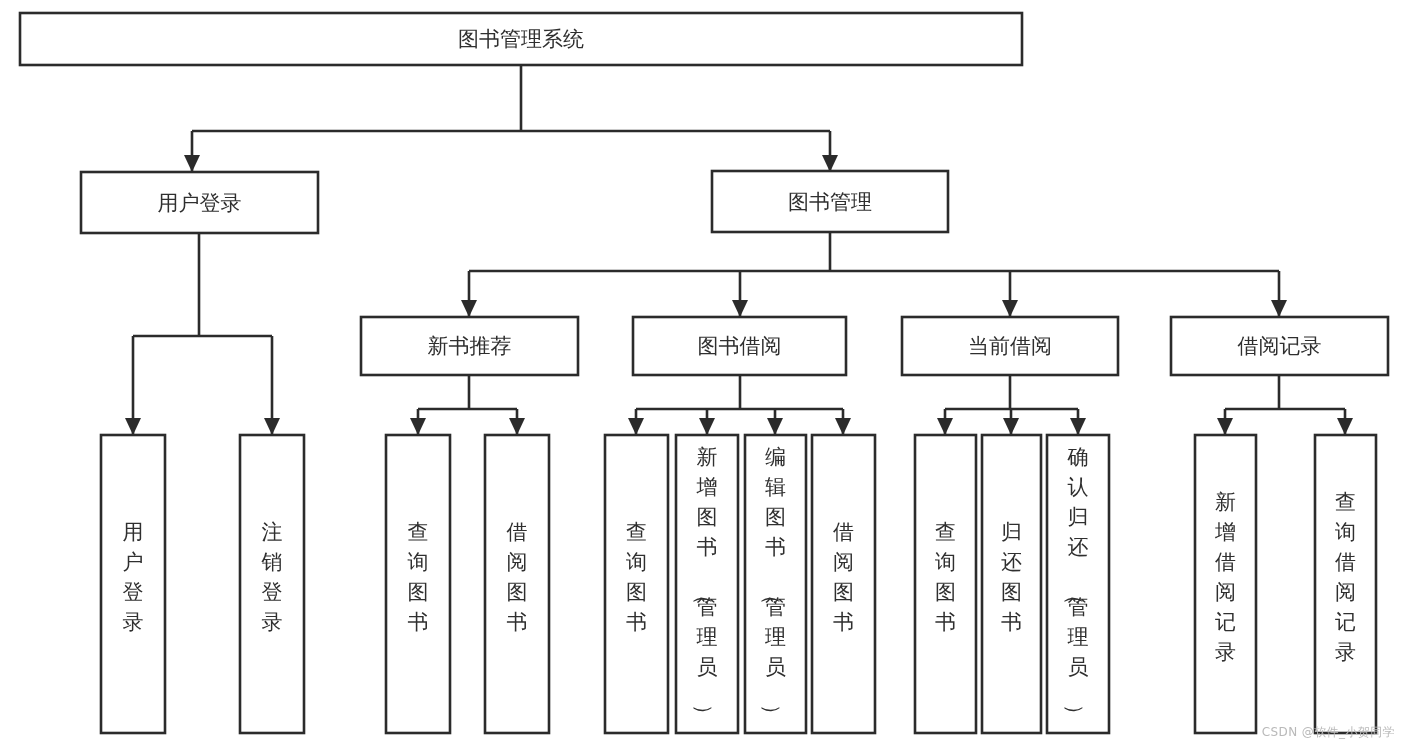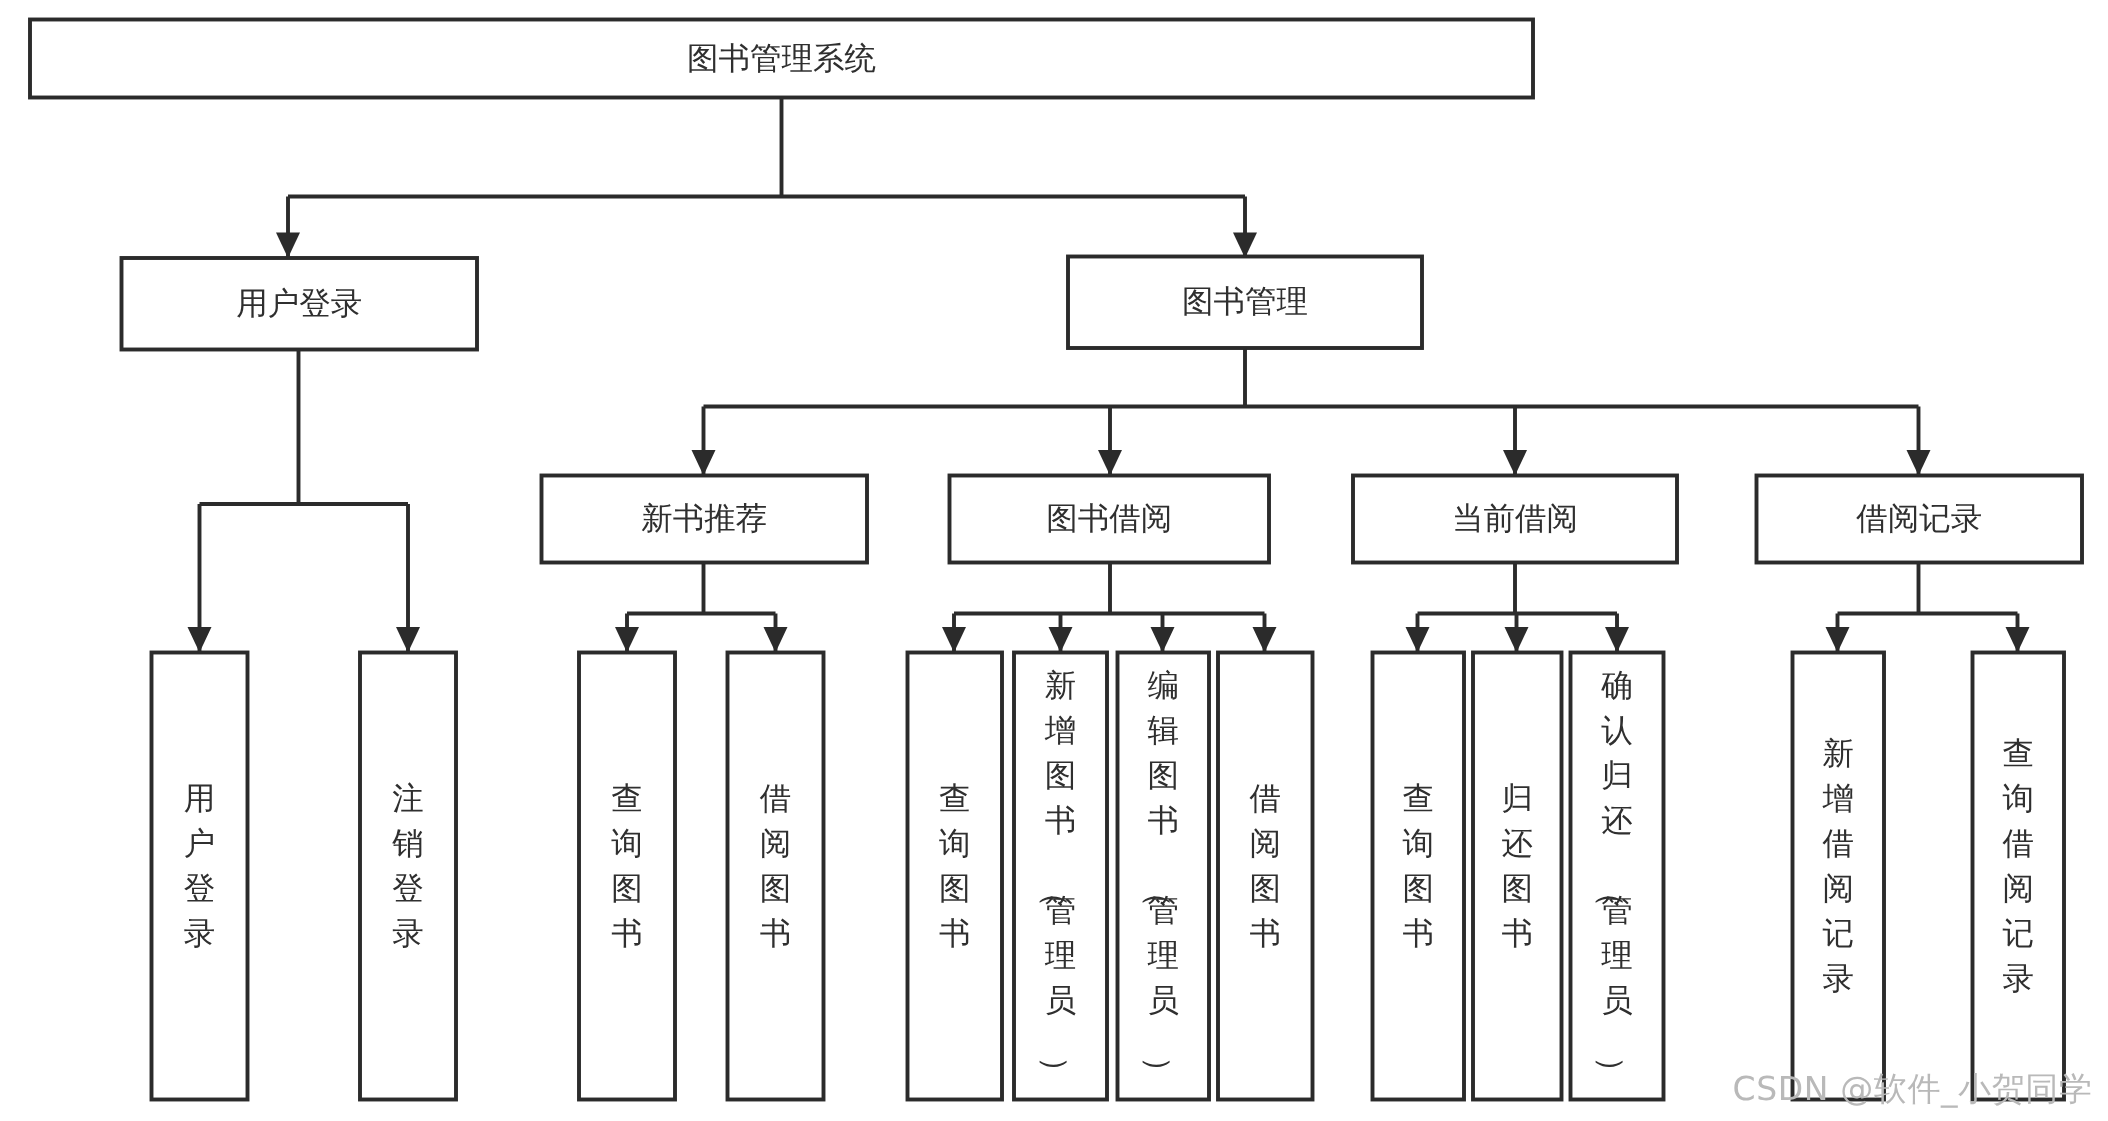--- a/index.html
+++ b/index.html
@@ -53,21 +53,21 @@
     fill: #2f2f2f;
     font-family: "DejaVu Sans", "Liberation Sans", sans-serif;
     font-size: 21px;
     text-anchor: middle;
   }
   .watermark {
     position: absolute;
     right: 10px;
     bottom: 6px;
     font-family: "DejaVu Sans", "Liberation Sans", sans-serif;
-    font-size: 22px;
+    font-size: 12px;
     color: #b9b9b9;
     letter-spacing: 0.4px;
     white-space: nowrap;
     pointer-events: none;
   }
 </style>
 </head>
 <body>
 
 <div id="diagram-root">

